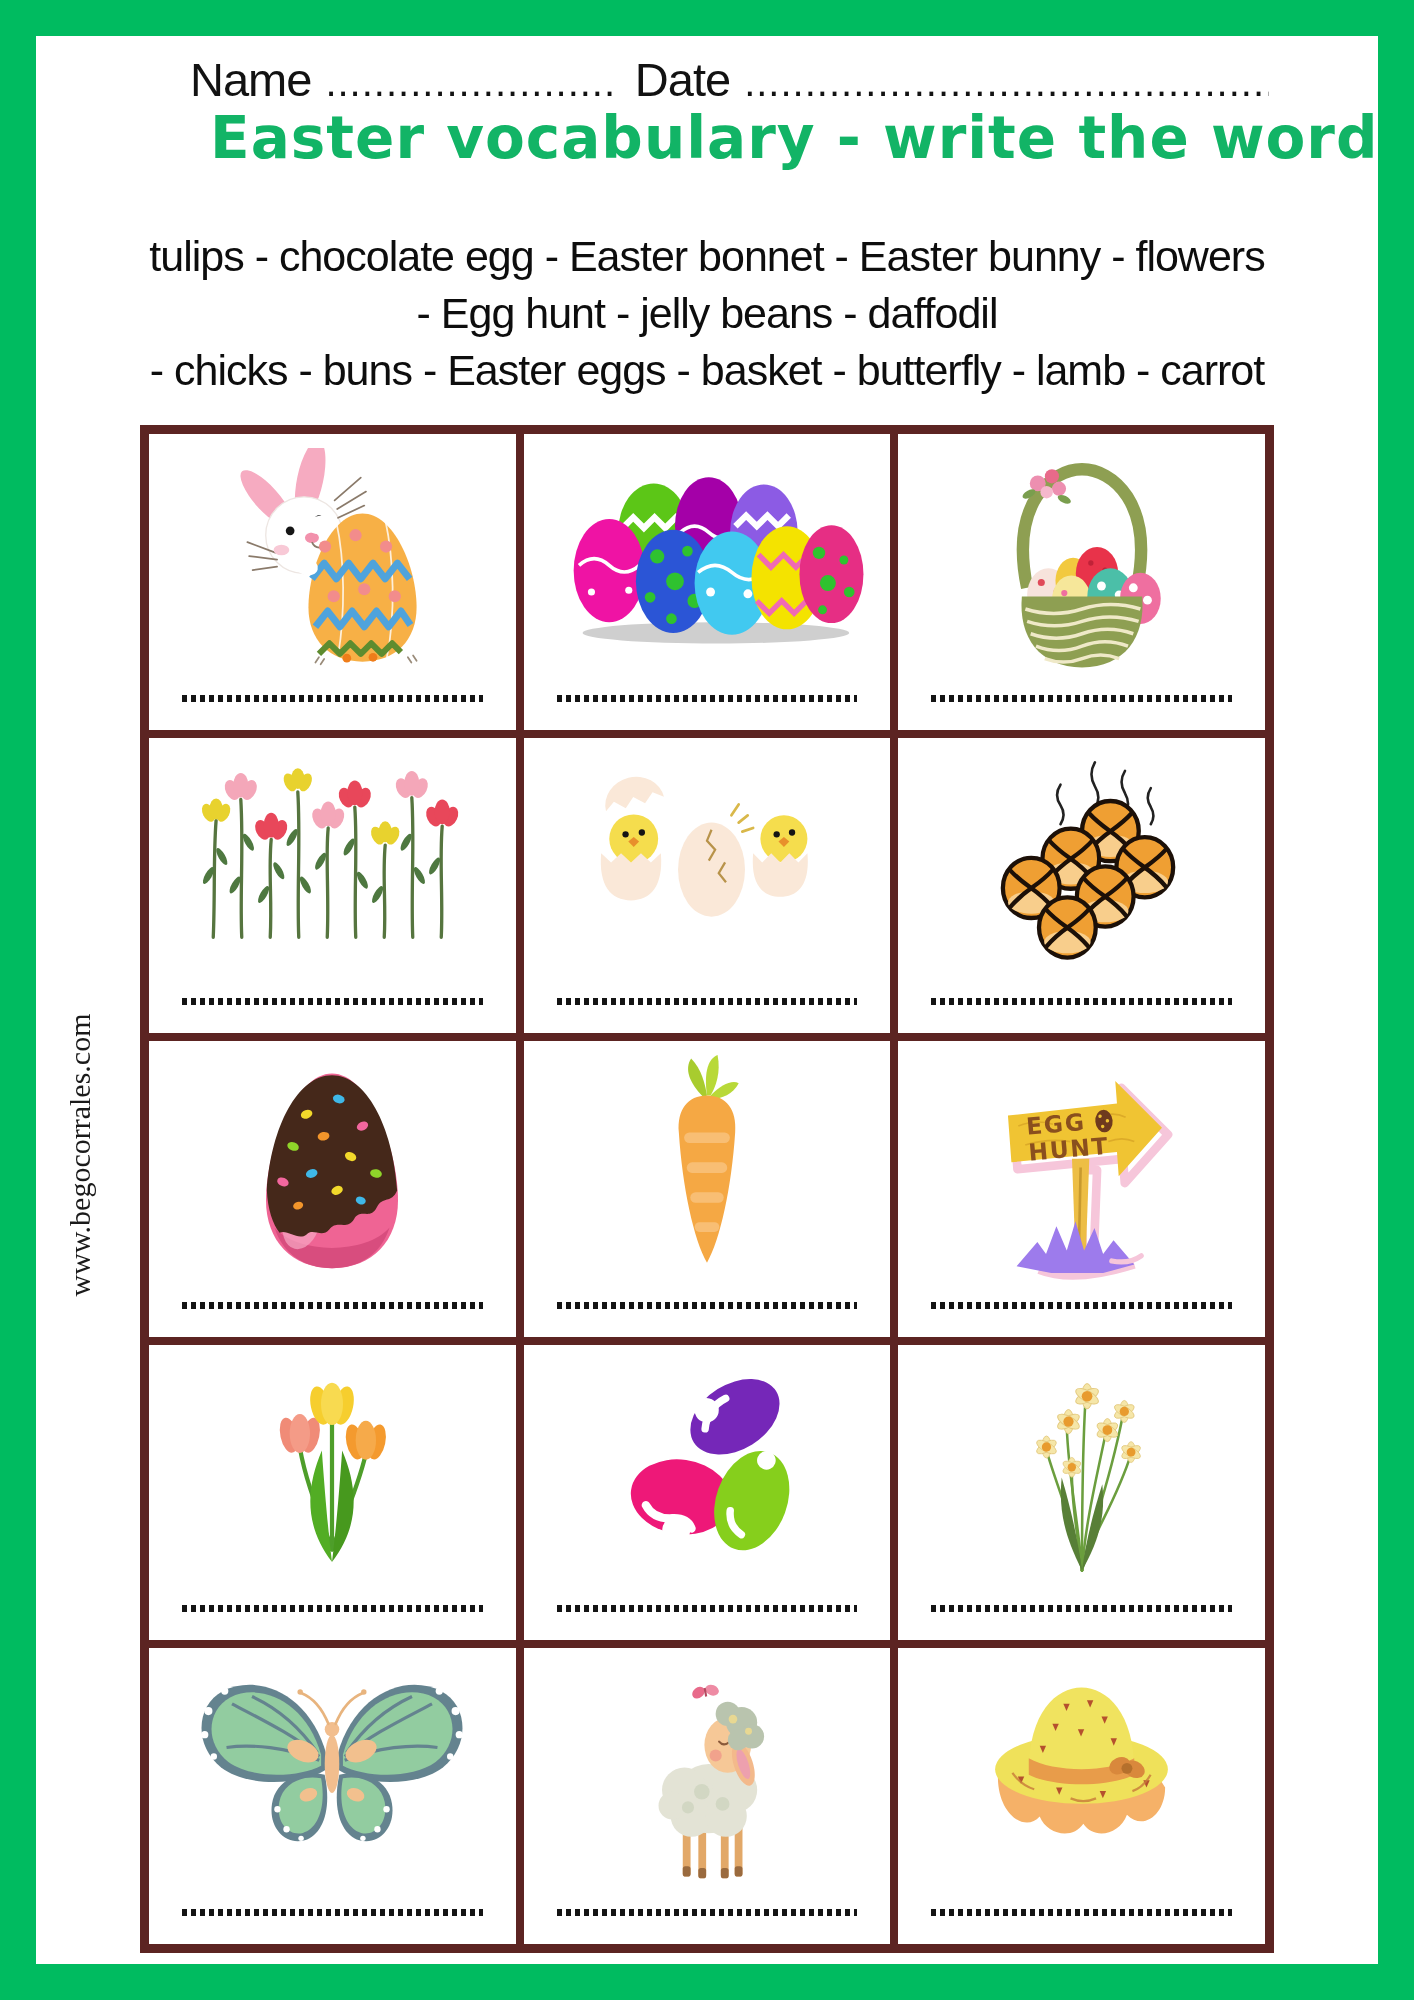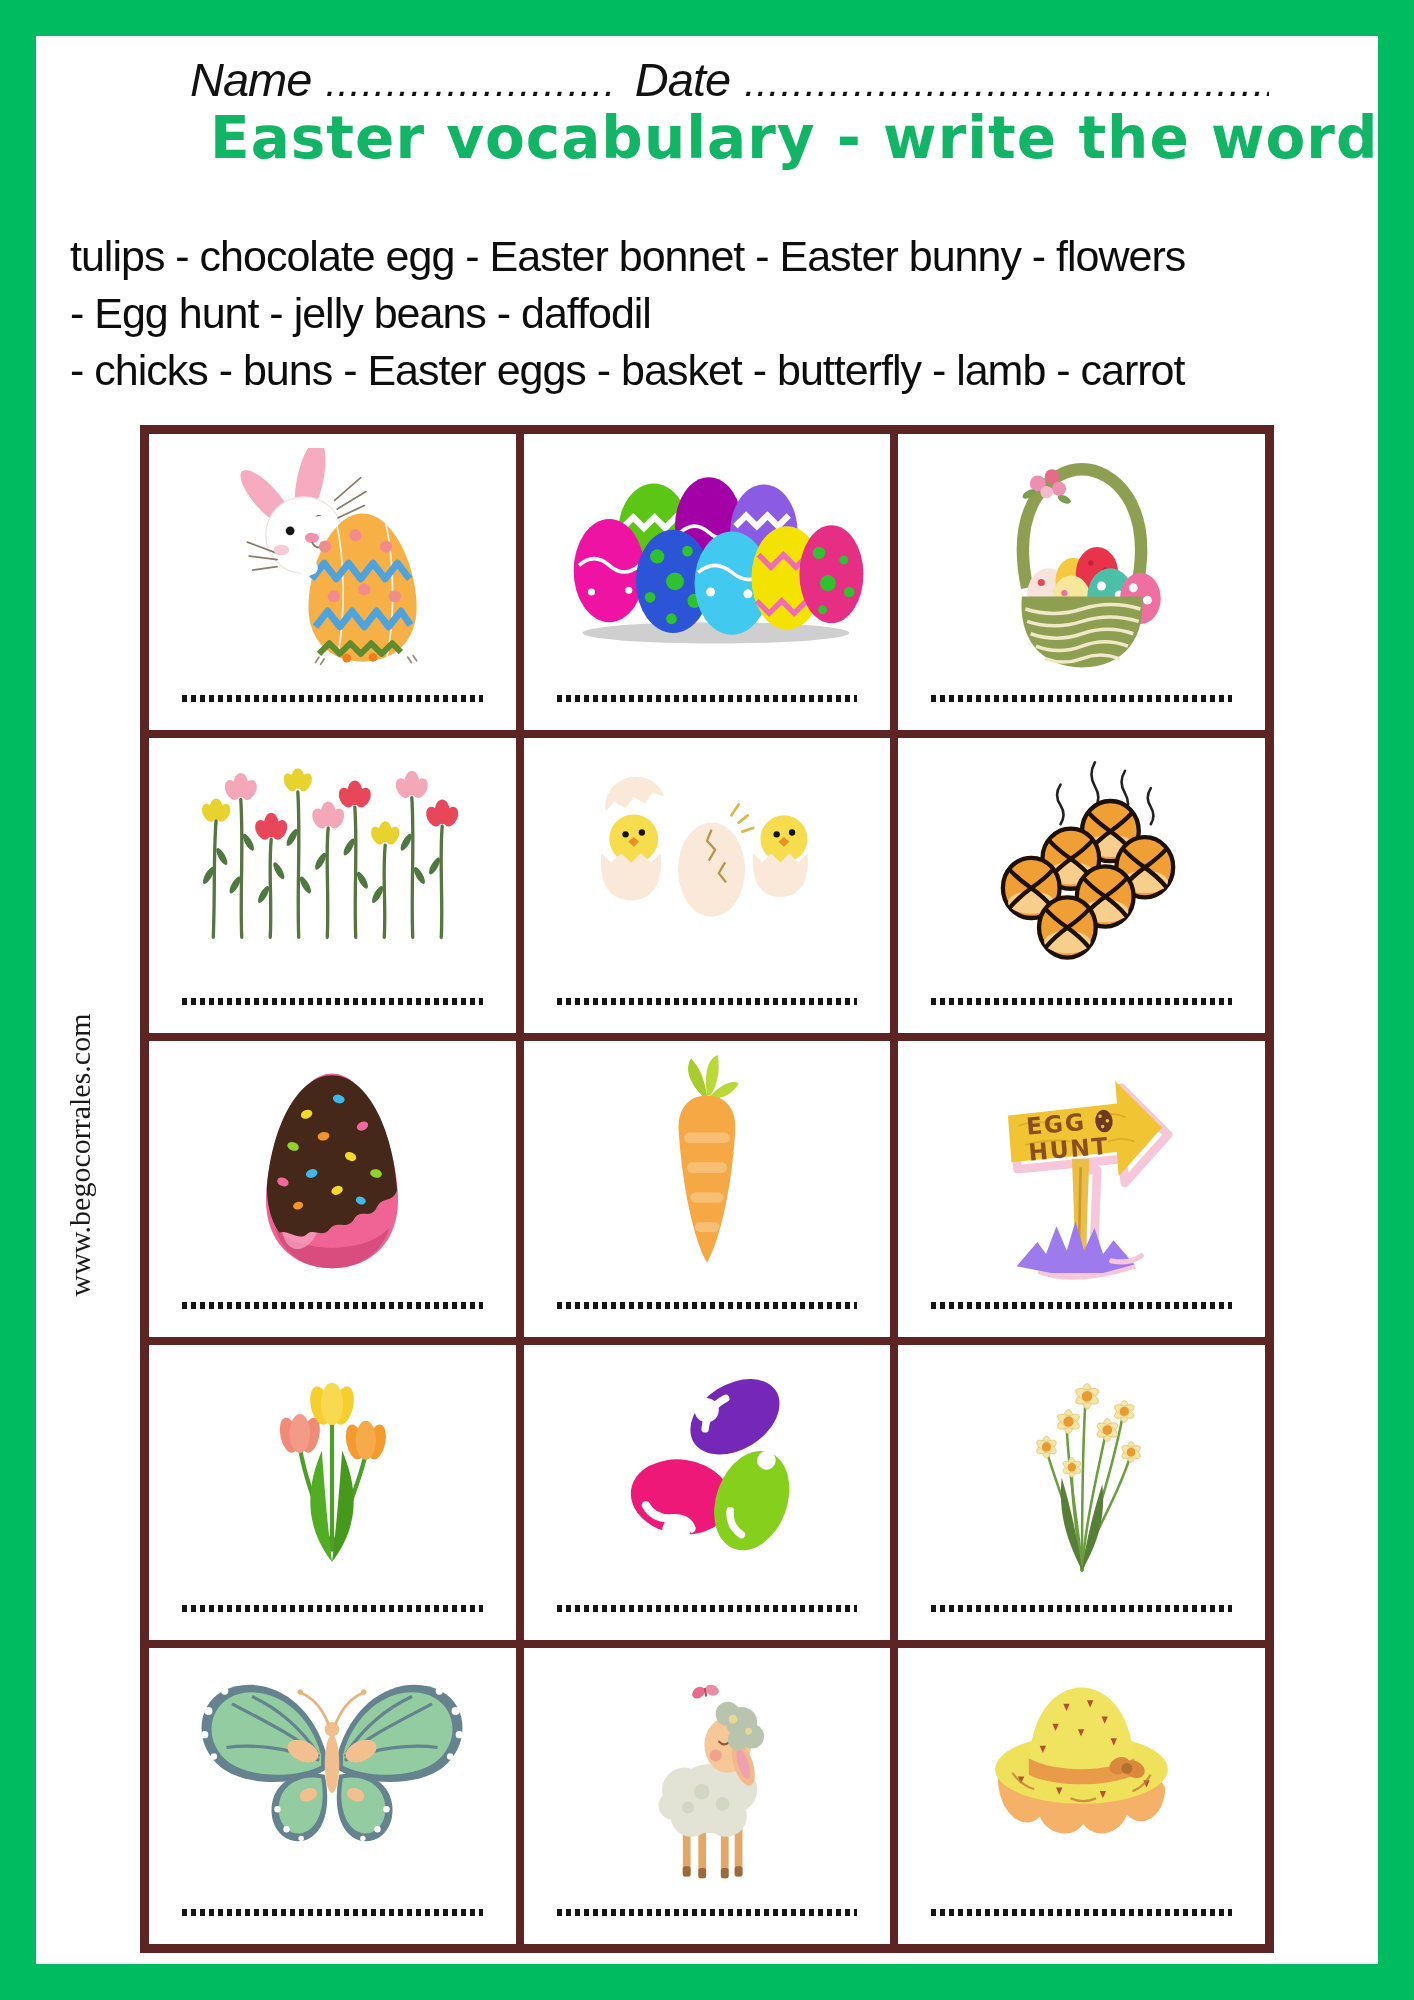--- a/index.html
+++ b/index.html
@@ -2,34 +2,34 @@
 <html><head>
 <meta charset="utf-8">
 <style>
   html,body{margin:0;padding:0;background:#ffffff;}
   .page{position:relative;width:1414px;height:2000px;background:#ffffff;overflow:hidden;
         font-family:"Liberation Sans",sans-serif;}
   .frame{position:absolute;inset:0;border:36px solid #00BB60;pointer-events:none;z-index:5;}
 
   
   .header{position:absolute;top:52px;left:190px;right:145px;display:flex;align-items:baseline;
-          font-size:47px;color:#121212;letter-spacing:-1px;font-style:italic;}
+          font-size:47px;color:#121212;letter-spacing:-1px;}
   .hlabel{flex:0 0 auto;}
   .hdots{overflow:hidden;white-space:nowrap;letter-spacing:1px;font-size:40px;}
   .hdots.name{width:592px;margin-left:14px;}
   .hdots.date{flex:1 1 auto;margin-left:14px;}
   .dlabel{margin-left:18px;}
 
   
   .title{position:absolute;top:104px;left:0;width:100%;text-align:right;
          font-family:"DejaVu Sans",sans-serif;font-weight:800;font-size:58px;color:#12B466;
          letter-spacing:1px;}
 
   
-  .wordbank{position:absolute;top:228px;left:70px;right:70px;
+  .wordbank{position:absolute;top:228px;left:70px;right:70px;text-align:center;
             font-size:43px;line-height:57px;color:#0d0d0d;letter-spacing:-1px;}
 
   
   .watermark{position:absolute;left:80px;top:1155px;transform:translate(-50%,-50%) rotate(-90deg);
              font-family:"Liberation Serif",serif;font-size:30px;color:#1a1a1a;white-space:nowrap;}
 
   
   .grid{position:absolute;left:140px;top:425px;width:1134px;height:1528px;
         border:5px solid #5C2422;display:grid;grid-template-columns:repeat(3,1fr);
         grid-template-rows:repeat(5,1fr);box-sizing:border-box;background:#5C2422;}

